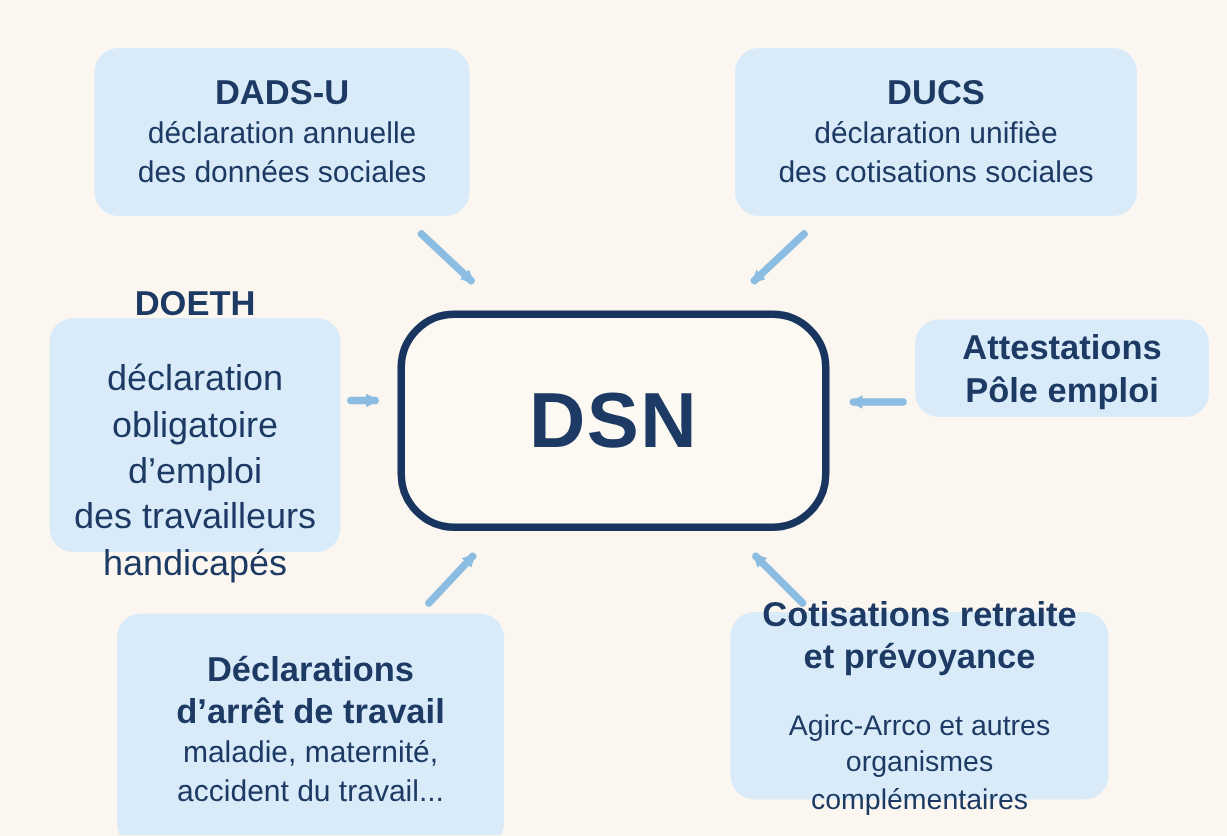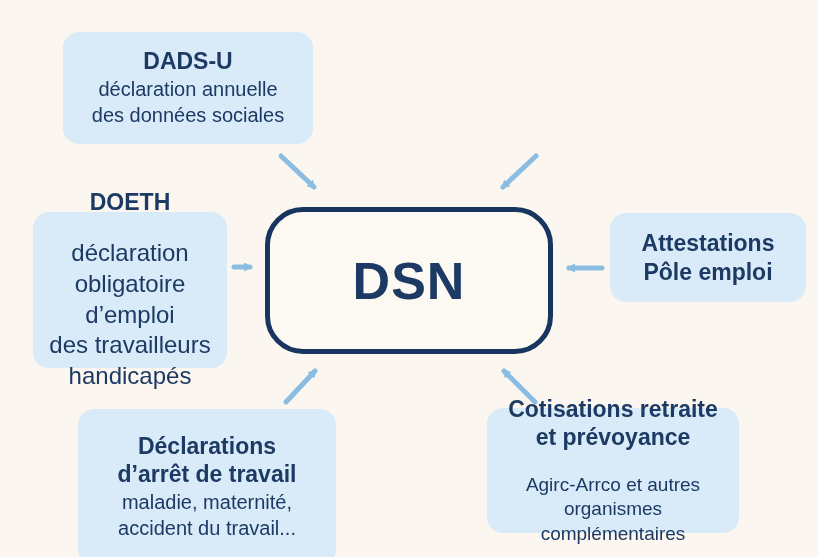--- a/index.html
+++ b/index.html
@@ -37,21 +37,21 @@
   .box-desc{
     font-size:20px;
     line-height:1.28;
     white-space:pre-line;
     margin-top:2px;
   }
   .pos-tl{left:63px;top:32px;width:250px;height:112px;}
   .pos-tr{left:490px;top:32px;width:268px;height:112px;}
   .pos-ml{left:33px;top:212px;width:194px;height:156px;gap:20px;}
   .pos-ml .box-desc{font-size:24px;}
-  .pos-mr{left:610px;top:213px;width:196px;height:89px;}
+  .pos-mr{left:610px;top:213px;width:196px;height:65px;}
   .pos-bl{left:78px;top:409px;width:258px;height:156px;}
   .pos-br{left:487px;top:408px;width:252px;height:125px;gap:20px;}
   .pos-br .box-desc{font-size:19px;}
   .center-box{
     position:absolute;
     left:265px;top:207px;width:288px;height:147px;
     background:var(--center-fill);
     border:5px solid var(--center-border);
     border-radius:38px;
     display:flex;flex-direction:column;justify-content:center;align-items:center;
@@ -91,20 +91,25 @@
     <line x1="286" y1="402" x2="315" y2="371" marker-end="url(#ah)"></line>
     <line x1="535" y1="402" x2="504" y2="371" marker-end="url(#ah)"></line>
   </svg>
 
   <div class="box pos-tl">
     <div class="box-title">DADS-U</div>
     <div class="box-desc">déclaration annuelle
 des données sociales</div>
   </div>
 
+  <div class="box pos-tr">
+    <div class="box-title">DUCS</div>
+    <div class="box-desc">déclaration unifièe
+des cotisations sociales</div>
+  </div>
 
   <div class="box pos-ml">
     <div class="box-title">DOETH</div>
     <div class="box-desc">déclaration
 obligatoire d’emploi
 des travailleurs
 handicapés</div>
   </div>
 
   <div class="box pos-mr">

